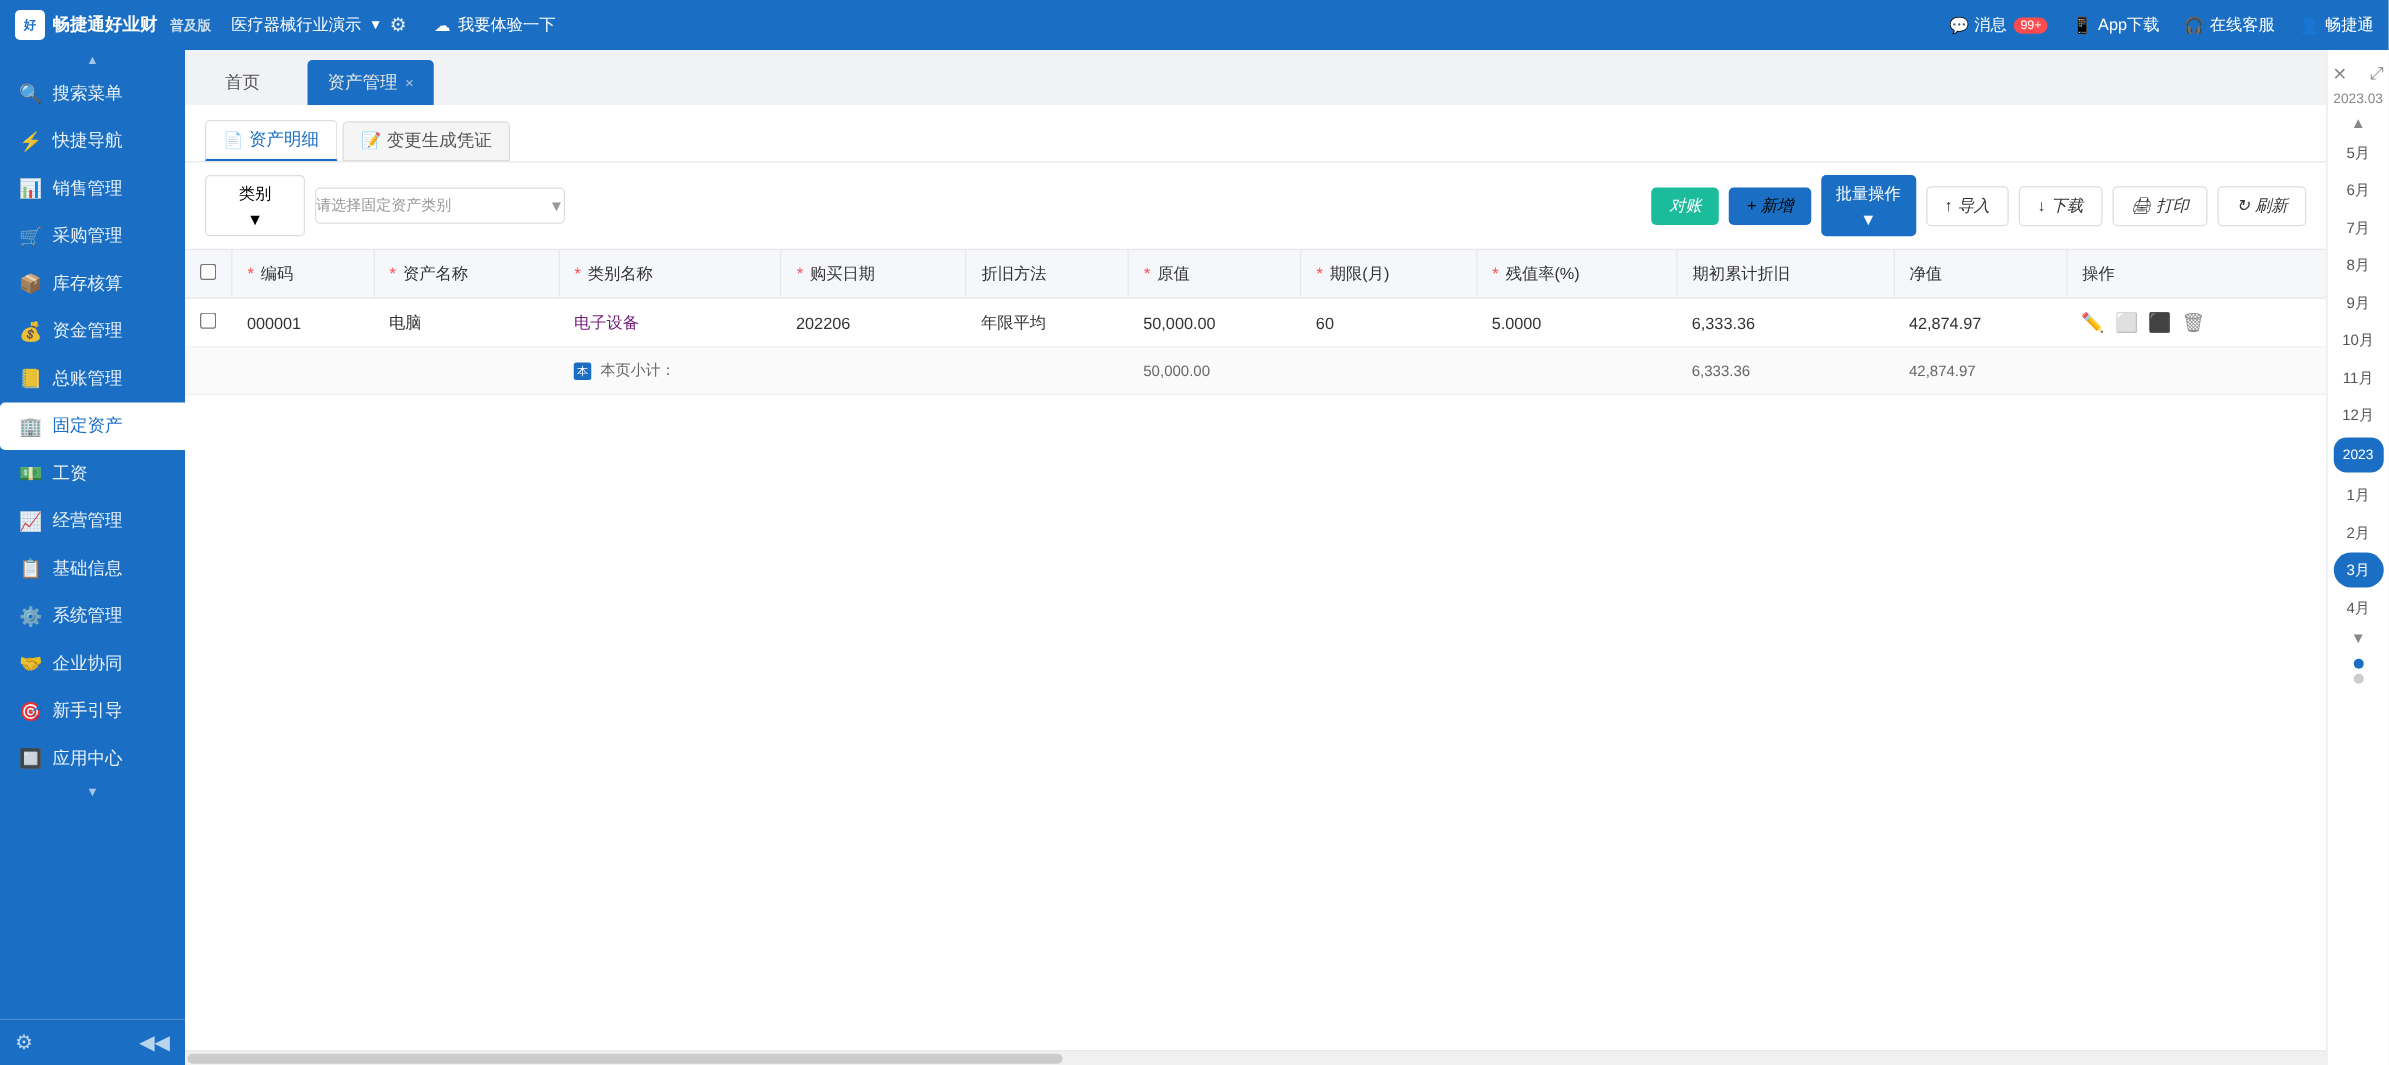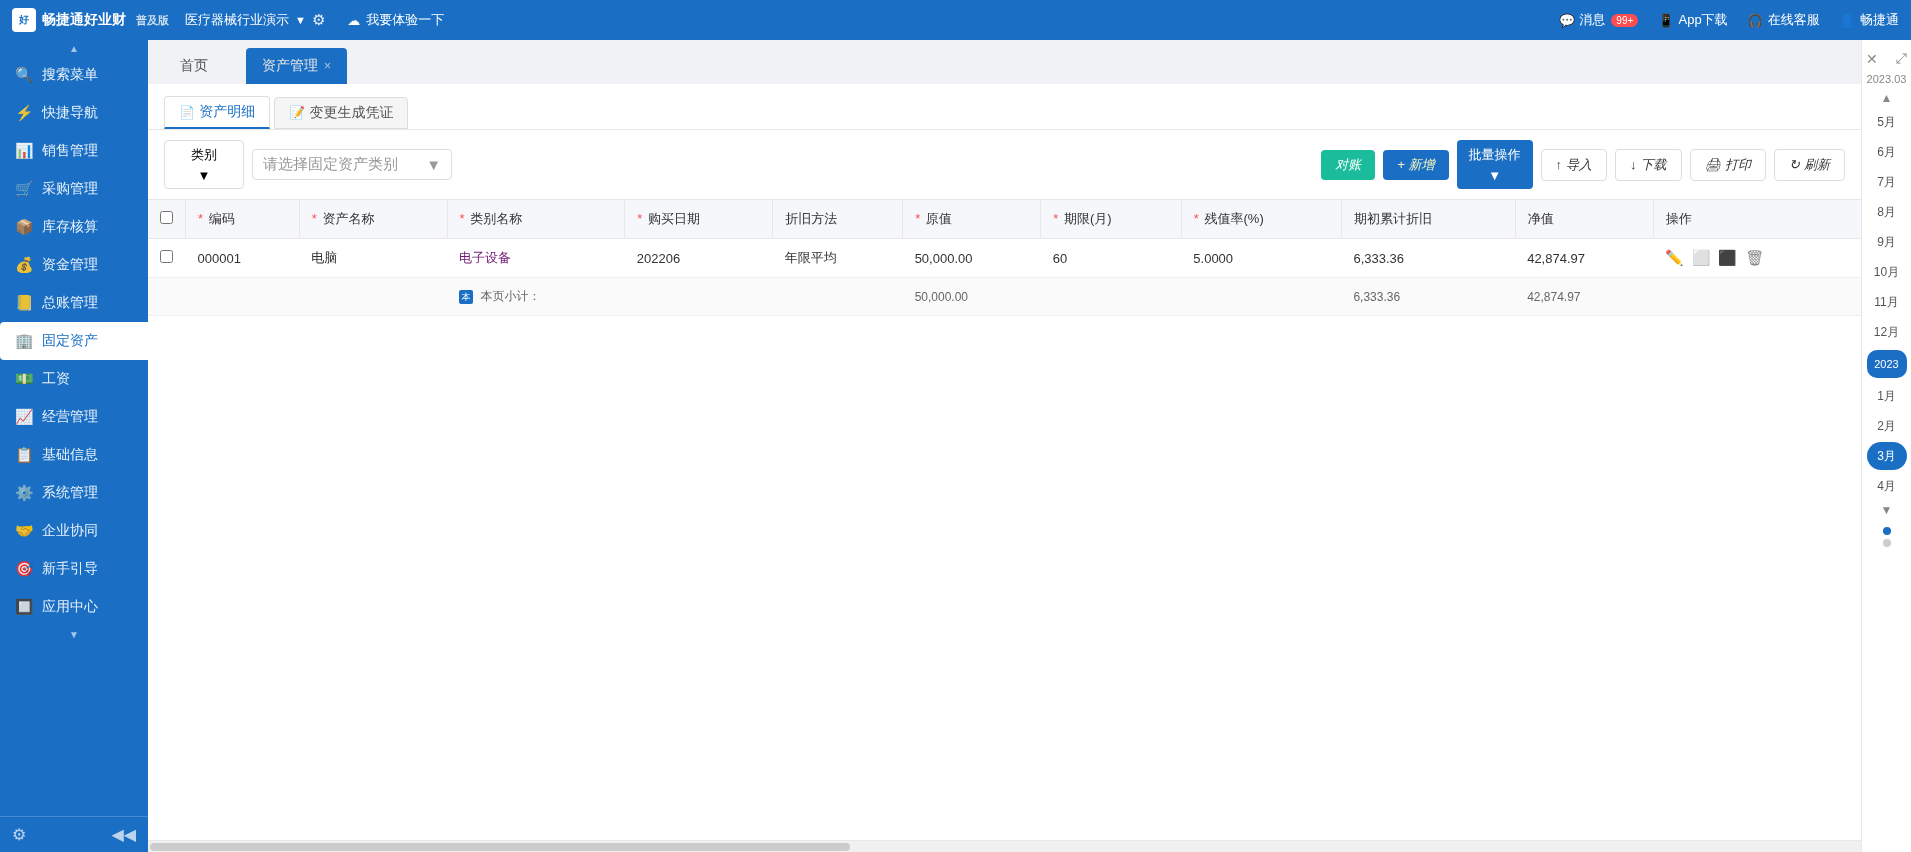--- a/index.html
+++ b/index.html
@@ -228,21 +228,21 @@
       padding: 6px 14px;
       border-radius: 4px;
       border: none;
       cursor: pointer;
       font-size: 13px;
       display: flex;
       align-items: center;
       gap: 4px;
       font-style: italic;
     }
-    .btn-primary { background: #1a6fc4; color: #fef9c3; }
+    .btn-primary { background: #1a6fc4; color: #000000; }
     .btn-teal { background: #1abc9c; color: #fff; }
     .btn-default { background: #fff; border: 1px solid #ddd; color: #333; }
     .btn-batch {
       background: #1a6fc4;
       color: #fff;
       padding: 6px 12px;
       border-radius: 4px;
       font-size: 13px;
       cursor: pointer;
       display: flex;
@@ -264,22 +264,22 @@
       cursor: pointer;
       min-width: 80px;
       flex-direction: column;
     }
     .filter-input {
       display: flex;
       align-items: center;
       gap: 4px;
       border: 1px solid #ddd;
       border-radius: 4px;
-      padding: 5px 10px;
-      font-size: 15px;
+      padding: 5px 0;
+      font-size: 12px;
       background: #fff;
       min-width: 200px;
       color: #999;
     }
 
     
     .table-container {
       flex: 1;
       overflow: auto;
       padding: 0;

